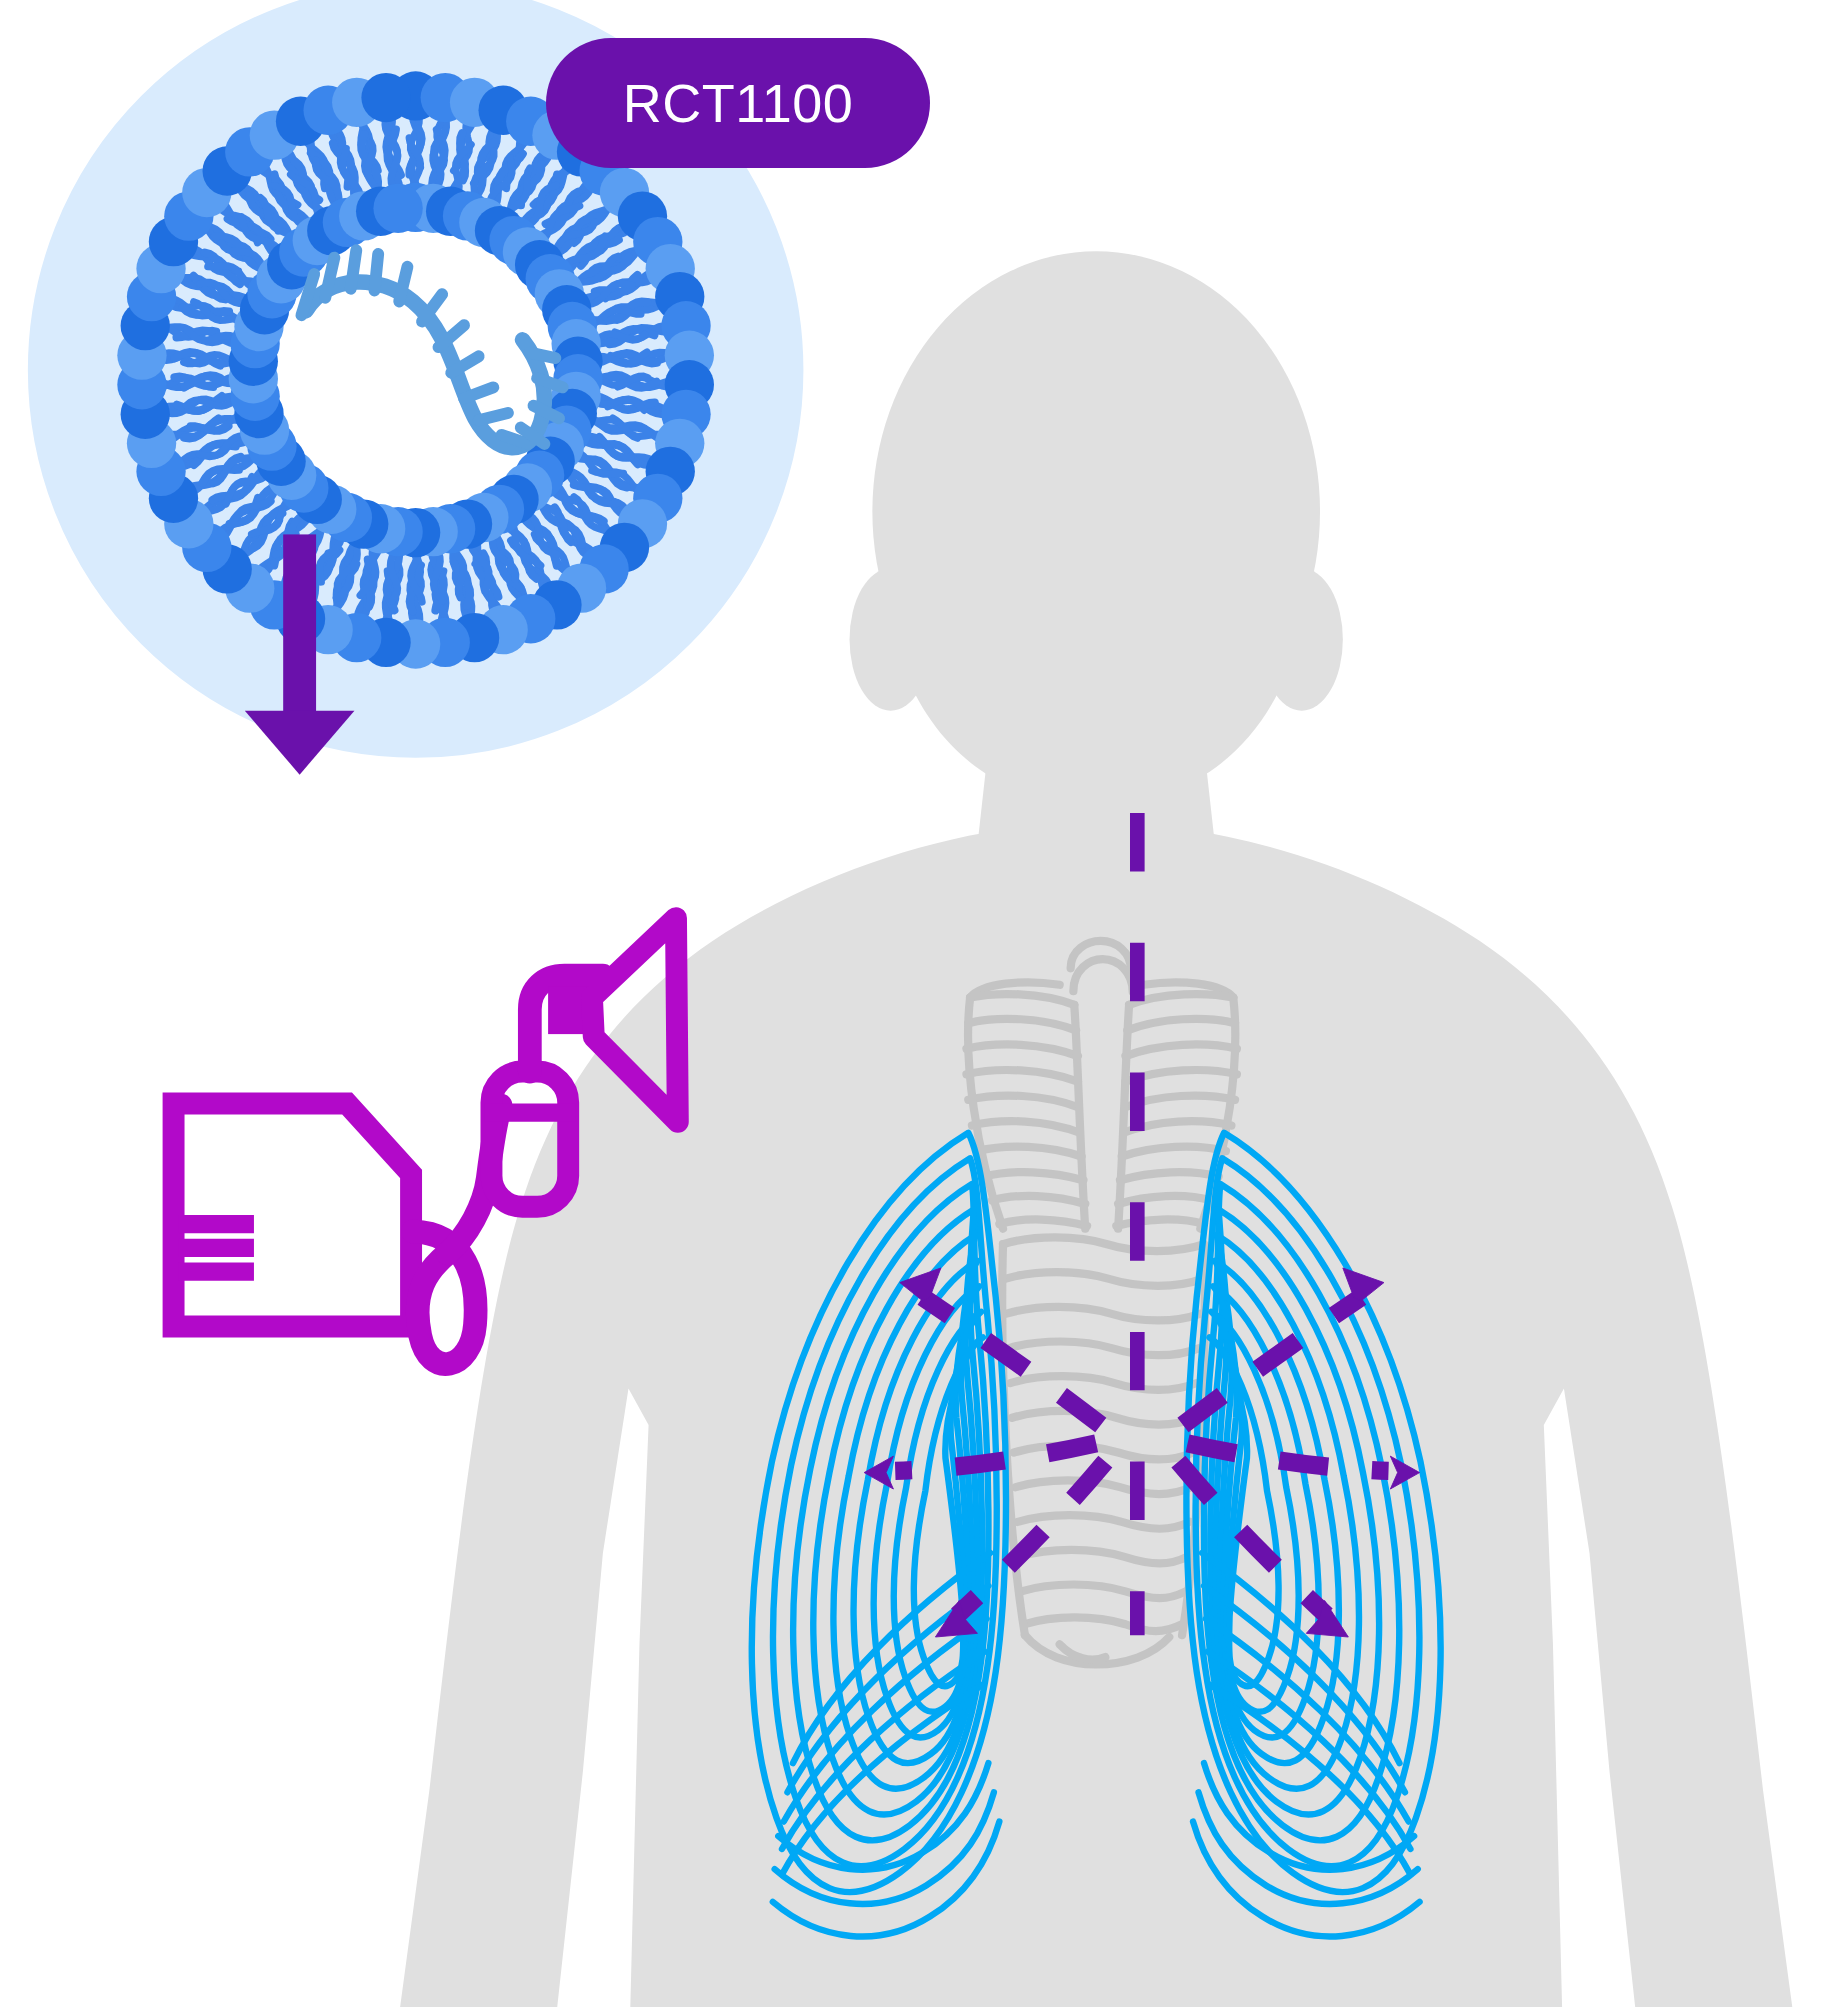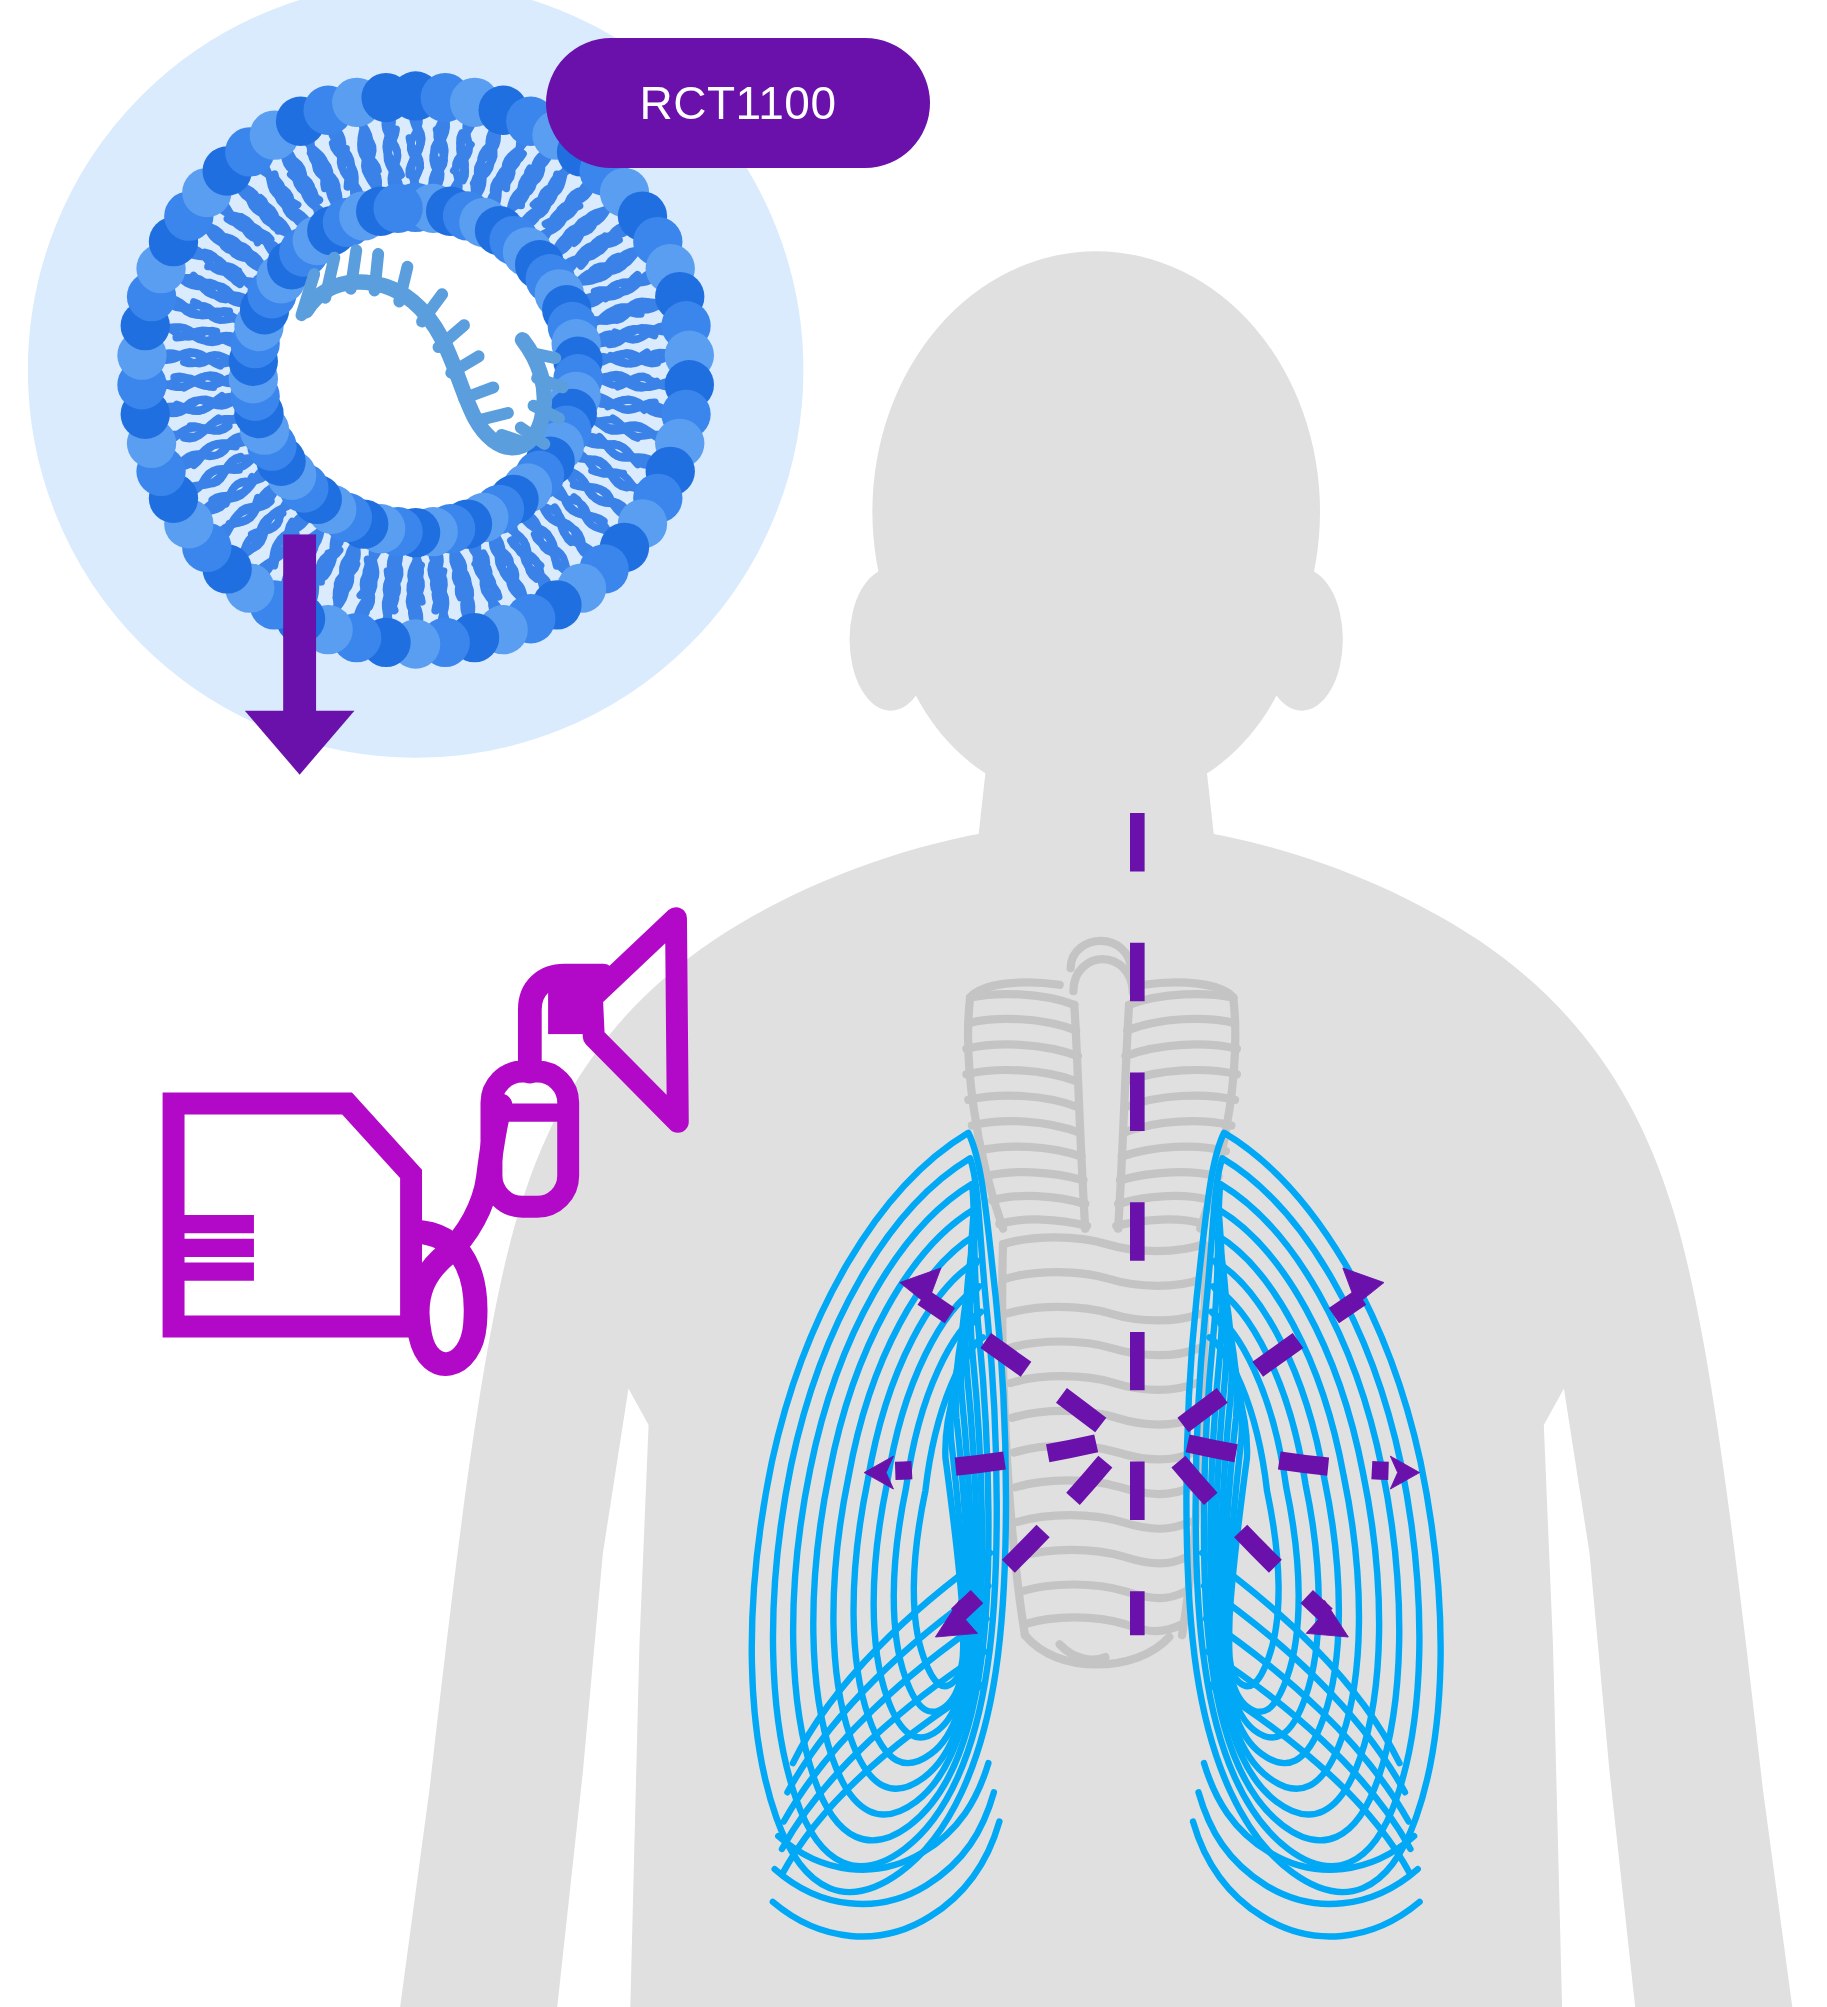--- a/index.html
+++ b/index.html
@@ -32,21 +32,21 @@
     left: 546px;
     top: 38px;
     width: 384px;
     height: 130px;
     border-radius: 65px;
     background: #6a11ab;
     display: flex;
     align-items: center;
     justify-content: center;
     color: #ffffff;
-    font-size: 46px;
+    font-size: 54px;
     font-family: "Liberation Sans", sans-serif;
     letter-spacing: 0.5px;
     z-index: 40;
   }
 </style>
 </head>
 <body>
 
 <div id="stage">
 

